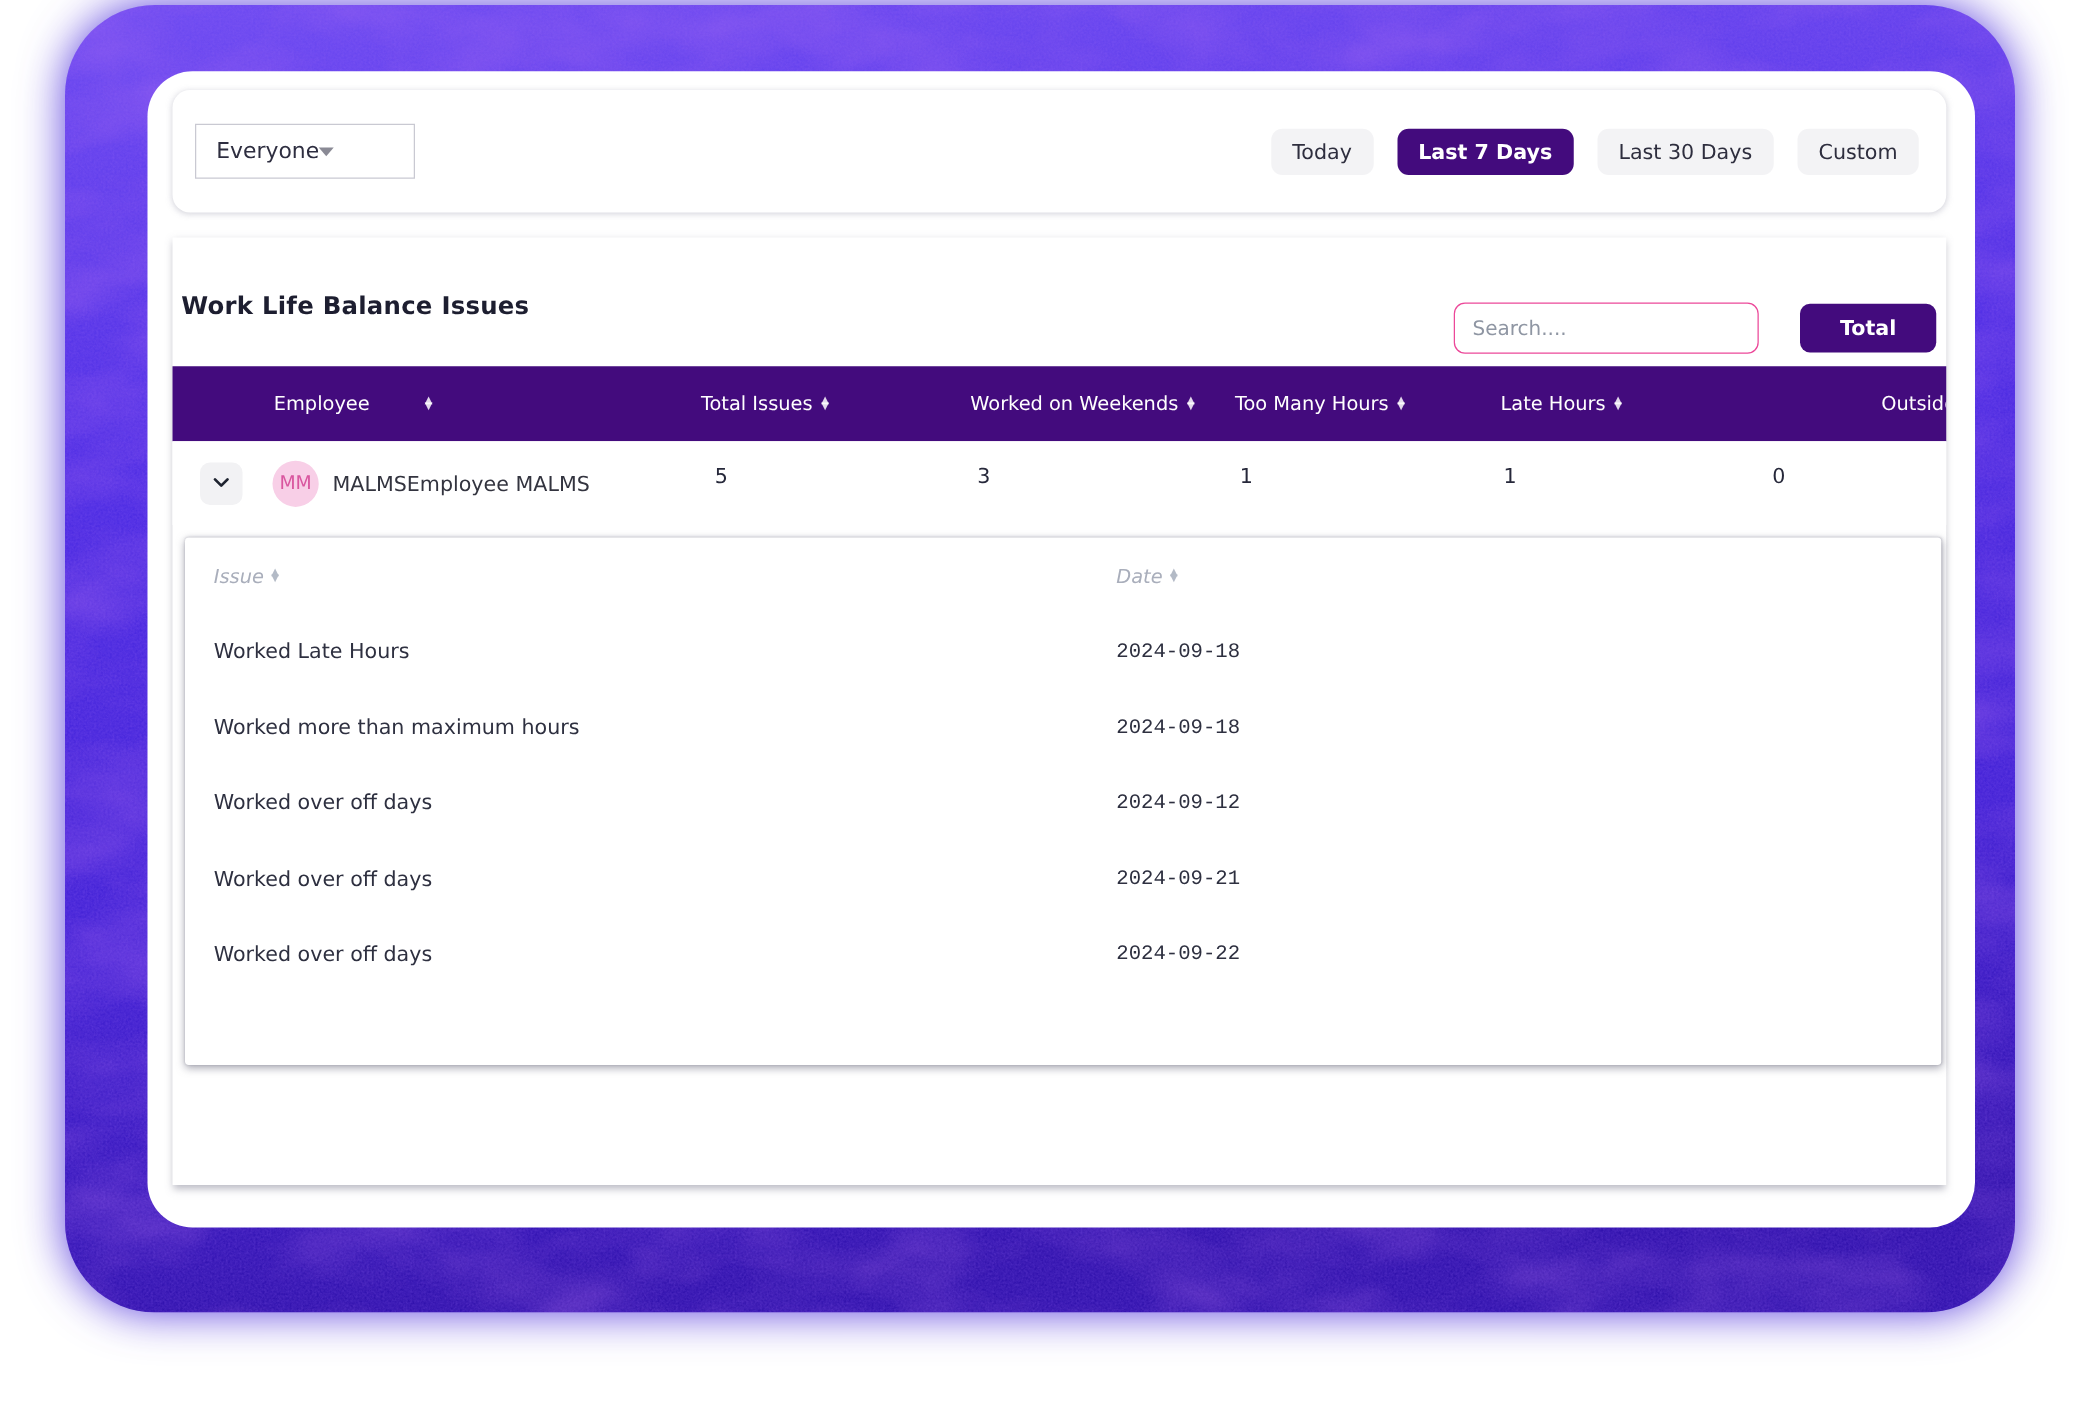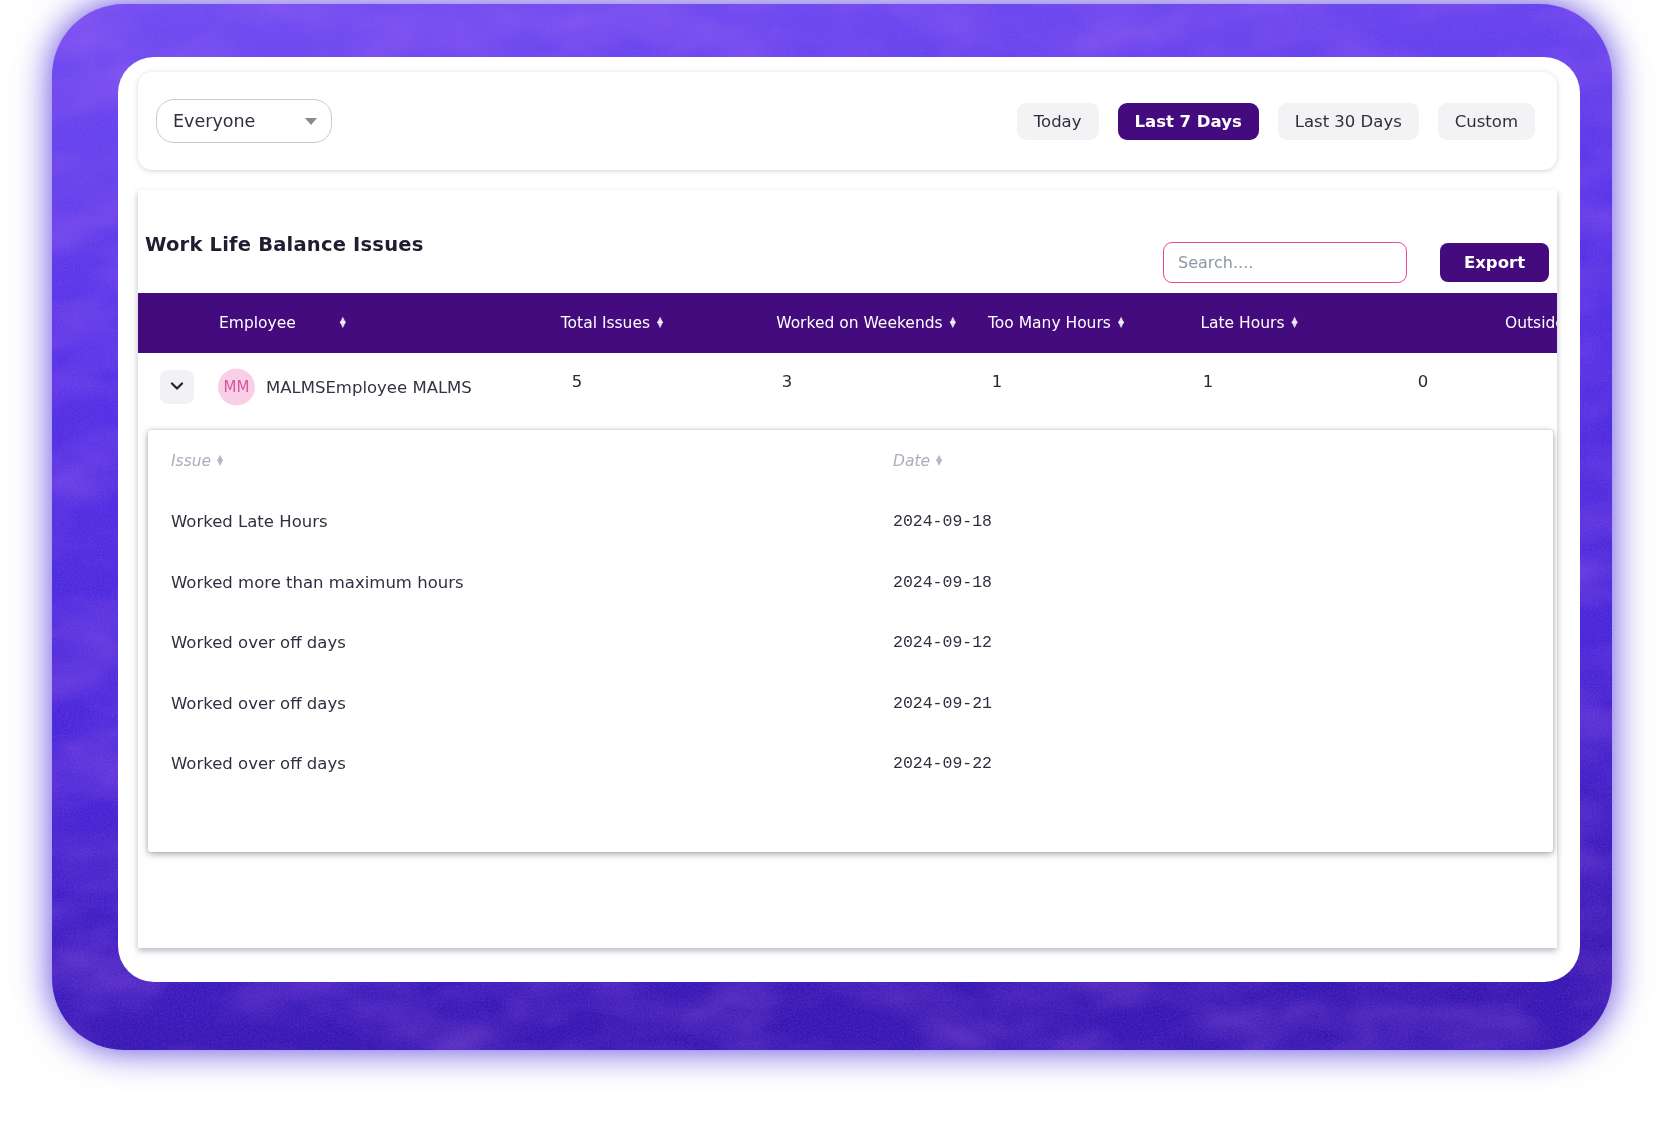--- a/index.html
+++ b/index.html
@@ -14,22 +14,22 @@
   
   .frame { position:absolute; left:118px; top:57px; width:1462px; height:925px;
     background:#ffffff; border-radius:36px; }
 
   
   .topbar { position:absolute; left:138px; top:72px; width:1419px; height:98px;
     background:#ffffff; border-radius:14px;
     box-shadow:0 1px 5px rgba(140,140,160,0.38);
     display:flex; align-items:center; justify-content:space-between;
     padding:0 22px 0 18px; }
-  .select-box { width:176px; height:44px; border:1px solid #c9c9d2; border-radius:18px;
-    display:flex; align-items:center; justify-content:space-between;
+  .select-box { width:176px; height:44px; border:1px solid #c9c9d2; border-radius:0;
+    display:flex; align-items:center; 
     padding:0 14px 0 16px; cursor:pointer; background:#fff; }
   .select-box .val { font-size:17.5px; color:#2e2e40; }
   .caret-down { width:0; height:0; border-left:6px solid transparent;
     border-right:6px solid transparent; border-top:7px solid #8a8a95; }
   .range-group { display:flex; align-items:center; gap:19px; }
   .range-btn { height:37px; padding:0 17px; border:none; border-radius:9px;
     background:#f3f3f5; color:#2e2e3e; font-size:16.5px; cursor:pointer;
     font-family:inherit; }
   .range-btn.active { background:var(--purple); color:#ffffff; font-weight:600; }
 
@@ -130,21 +130,21 @@
       <button class="range-btn">Custom</button>
     </div>
   </div>
 
   <div class="main-card">
 
     <div class="page-title">Work Life Balance Issues</div>
 
     <input class="search-input" type="text" placeholder="Search...." style="">
 
-    <button class="export-btn">Export</button>
+    <button class="export-btn">Total</button>
 
     <div class="thead">
       <div class="th left-edge" style="left:81px;">
         <span>Employee</span>
         <span class="sort">
             <span>▲</span>
             <span>▼</span>
           </span>
       </div>
       <div class="th" style="left:474px;">

